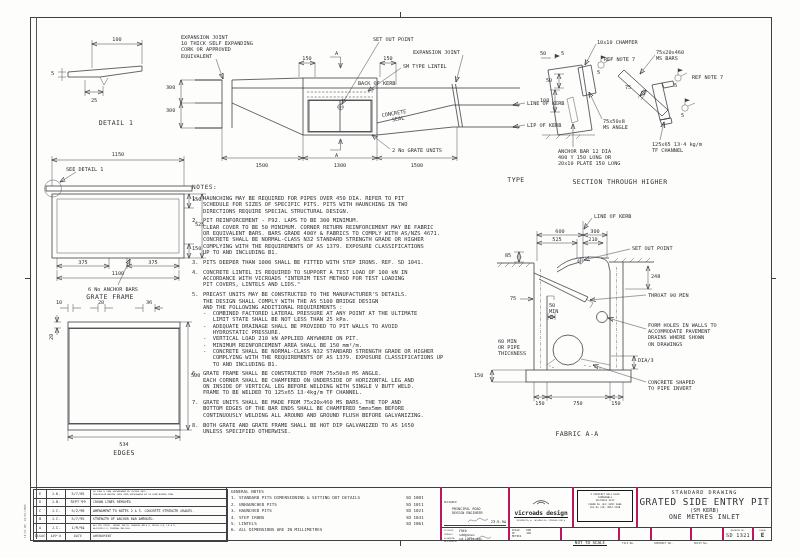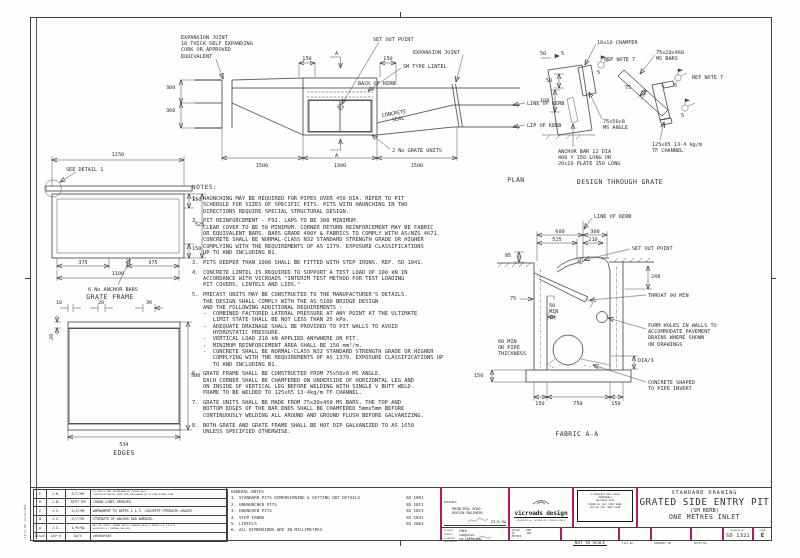--- a/index.html
+++ b/index.html
@@ -81,20 +81,40 @@
 
 <div class="sheet">
   <div class="frame"></div>
   <div class="frame2"></div>
   <div class="tick" style="left:25px;top:278px;width:5px;height:1px"></div>
   <div class="tick" style="left:771px;top:278px;width:5px;height:1px"></div>
   <div class="tick" style="left:400px;top:12px;width:1px;height:5px"></div>
   <div class="tick" style="left:400px;top:541px;width:1px;height:5px"></div>
   <div class="stamp">10:52 AM  18/07/2005</div>
 
+  <section class="fig" style="left:40px;top:30px;width:150px;height:118px">
+    <svg width="150" height="118">
+      <defs>
+          <marker id="m1" viewBox="0 0 6 6" markerWidth="6" markerHeight="6" refX="5.4" refY="3" orient="auto-start-reverse" markerUnits="userSpaceOnUse">
+            <path d="M0,1 L5.5,3 L0,5 Z" fill="#3f4046" stroke="none"></path>
+          </marker>
+        </defs>
+      <path class="thin" d="M52,10V38 M102,10V34"></path>
+      <line class="dim" x1="52" y1="14" x2="102" y2="14" marker-start="url(#m1)" marker-end="url(#m1)"></line>
+      <path d="M28,42 L102,36 M28,47 L60,47 M60,47 L102,41 M28,42V47 M102,36V41"></path>
+      <path class="thin" d="M60,47 L64,55 L68,48"></path>
+      <path class="thin" d="M18,42H26 M18,47H26 M22,38V51"></path>
+      <path class="thin" d="M45,50V66 M63,56V66"></path>
+      <line class="dim" x1="45" y1="62" x2="63" y2="62" marker-start="url(#m1)" marker-end="url(#m1)"></line>
+    </svg>
+    <i class="lbl ctr" style="left:77px;top:6px">100</i>
+    <i class="lbl" style="left:11px;top:40px">5</i>
+    <i class="lbl ctr" style="left:54px;top:67px">25</i>
+    <i class="lbl cap ctr" style="left:76px;top:90px">DETAIL 1</i>
+  </section>
 
   <section class="fig" style="left:32px;top:150px;width:175px;height:152px">
     <svg width="175" height="152">
       <defs>
           <marker id="m2" viewBox="0 0 6 6" markerWidth="6" markerHeight="6" refX="5.4" refY="3" orient="auto-start-reverse" markerUnits="userSpaceOnUse">
             <path d="M0,1 L5.5,3 L0,5 Z" fill="#3f4046" stroke="none"></path>
           </marker>
         </defs>
       <path class="thin" d="M20,6V36 M152,6V36"></path>
       <line class="dim" x1="20" y1="10" x2="152" y2="10" marker-start="url(#m2)" marker-end="url(#m2)"></line>
@@ -215,21 +235,21 @@
     <i class="lbl" style="left:217px;top:119px">2 No GRATE UNITS</i>
     <i class="lbl" style="left:160px;top:22px">A</i>
     <i class="lbl" style="left:160px;top:124px">A</i>
     <i class="lbl" style="left:-9px;top:56px">300</i>
     <i class="lbl" style="left:-9px;top:79px">300</i>
     <i class="lbl ctr" style="left:132px;top:27px">150</i>
     <i class="lbl ctr" style="left:213px;top:27px">150</i>
     <i class="lbl ctr" style="left:87px;top:134px">1500</i>
     <i class="lbl ctr" style="left:165px;top:134px">1300</i>
     <i class="lbl ctr" style="left:242px;top:134px">1500</i>
-    <i class="lbl cap ctr" style="left:341px;top:149px">PLAN</i>
+    <i class="lbl cap ctr" style="left:341px;top:149px">TYPE</i>
   </section>
 
   <section class="fig" style="left:540px;top:28px;width:235px;height:190px">
     <svg width="235" height="190">
       <defs>
         <marker id="m5" viewBox="0 0 6 6" markerWidth="6" markerHeight="6" refX="5.4" refY="3" orient="auto-start-reverse" markerUnits="userSpaceOnUse">
             <path d="M0,1 L5.5,3 L0,5 Z" fill="#3f4046" stroke="none"></path>
           </marker>
         <pattern id="ph1" width="3" height="3" patternUnits="userSpaceOnUse">
             <path d="M0,3 L3,0" stroke="#4a4b52" stroke-width="0.5"></path>
@@ -280,21 +300,21 @@
 400 Y 150 LONG OR
 20x10 PLATE 150 LONG</i>
     <i class="lbl" style="left:0px;top:22px">50</i>
     <i class="lbl" style="left:21px;top:22px">5</i>
     <i class="lbl" style="left:6px;top:49px">50</i>
     <i class="lbl" style="left:0px;top:69px">100</i>
     <i class="lbl" style="left:85px;top:56px">75</i>
     <i class="lbl" style="left:57px;top:41px">5</i>
     <i class="lbl" style="left:134px;top:54px">5</i>
     <i class="lbl" style="left:141px;top:84px">5</i>
-    <i class="lbl cap ctr" style="left:80px;top:151px">DESIGN THROUGH GRATE</i>
+    <i class="lbl cap ctr" style="left:80px;top:151px">SECTION THROUGH HIGHER</i>
   </section>
 
   <section class="notes">
     <div class="hd">NOTES:</div>
     <div class="note">
         <span class="n">1.</span>
         <span class="t">HAUNCHING MAY BE REQUIRED FOR PIPES OVER 450 DIA. REFER TO PIT
 SCHEDULE FOR SIZES OF SPECIFIC PITS. PITS WITH HAUNCHING IN TWO
 DIRECTIONS REQUIRE SPECIAL STRUCTURAL DESIGN.</span>
       </div>

